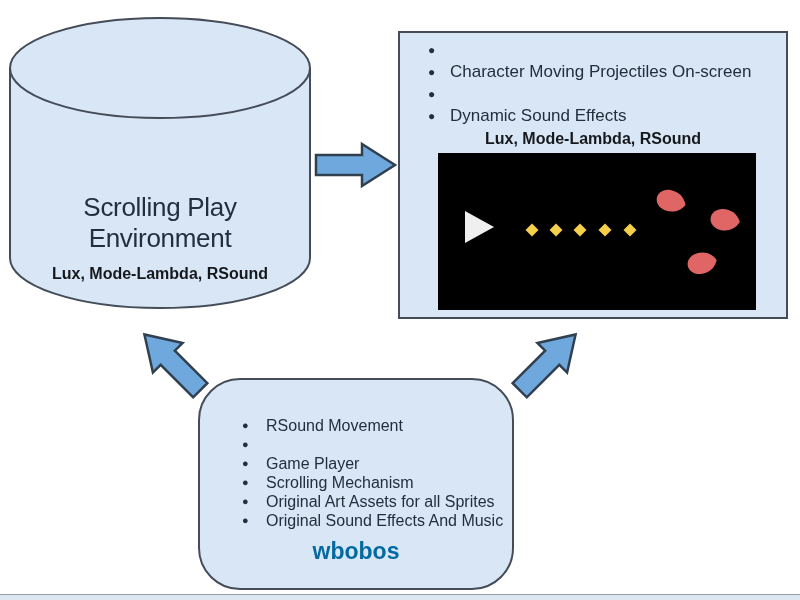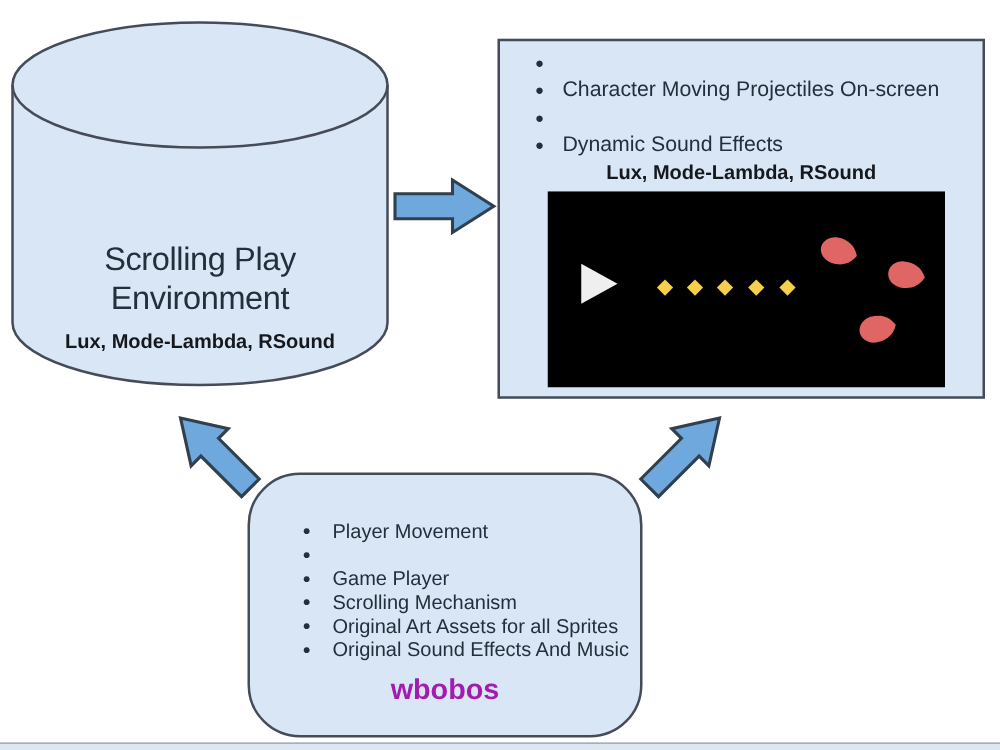--- a/index.html
+++ b/index.html
@@ -24,21 +24,21 @@
   .game-screen{position:absolute;left:38px;top:120px;width:318px;height:157px;}
 
   
   .work-box{left:198px;top:378px;width:316px;height:212px;
     background:#d8e6f5;border:2px solid #454c58;border-radius:42px;
     box-sizing:border-box;}
   .work-list{margin-top:36px;}
   .w-row{display:flex;font-size:16px;line-height:19px;}
   .w-row .dot{width:24px;margin-left:42px;font-size:11px;flex:none;}
   .work-author{margin-top:8px;text-align:center;font-weight:bold;
-    font-size:23px;color:#a21caf;}
+    font-size:23px;color:#0369a1;}
 
   
   .arrow{width:84px;height:48px;}
   #arrow-right{left:314px;top:141px;}
   #arrow-up-left{left:130px;top:338px;transform:rotate(-135deg);}
   #arrow-up-right{left:506px;top:338px;transform:rotate(-45deg);}
 
   
   .bottom-strip{left:0;top:594px;width:800px;height:6px;
     background:#dde7f2;border-top:1px solid #979ca4;box-sizing:border-box;}
@@ -100,21 +100,21 @@
       <path transform="translate(287,67) rotate(8)" d="M15,0 C11,-8.5 4,-11 -3.5,-10.5 C-9.5,-10 -14.5,-5.5 -14.5,0 C-14.5,5.5 -9.5,10 -3.5,10.5 C4,11 11,8.5 15,0 Z"></path>
       <path transform="translate(264,110) rotate(-12)" d="M15,0 C11,-8.5 4,-11 -3.5,-10.5 C-9.5,-10 -14.5,-5.5 -14.5,0 C-14.5,5.5 -9.5,10 -3.5,10.5 C4,11 11,8.5 15,0 Z"></path>
     </g>
   </svg>
 </div>
 
 <div class="abs work-box">
   <div class="work-list">
     <div class="w-row">
       <span class="dot">●</span>
-      <span class="txt">Player Movement</span>
+      <span class="txt">RSound Movement</span>
     </div>
     <div class="w-row">
       <span class="dot">●</span>
     </div>
     <div class="w-row">
       <span class="dot">●</span>
       <span class="txt">Game Player</span>
     </div>
     <div class="w-row">
       <span class="dot">●</span>

